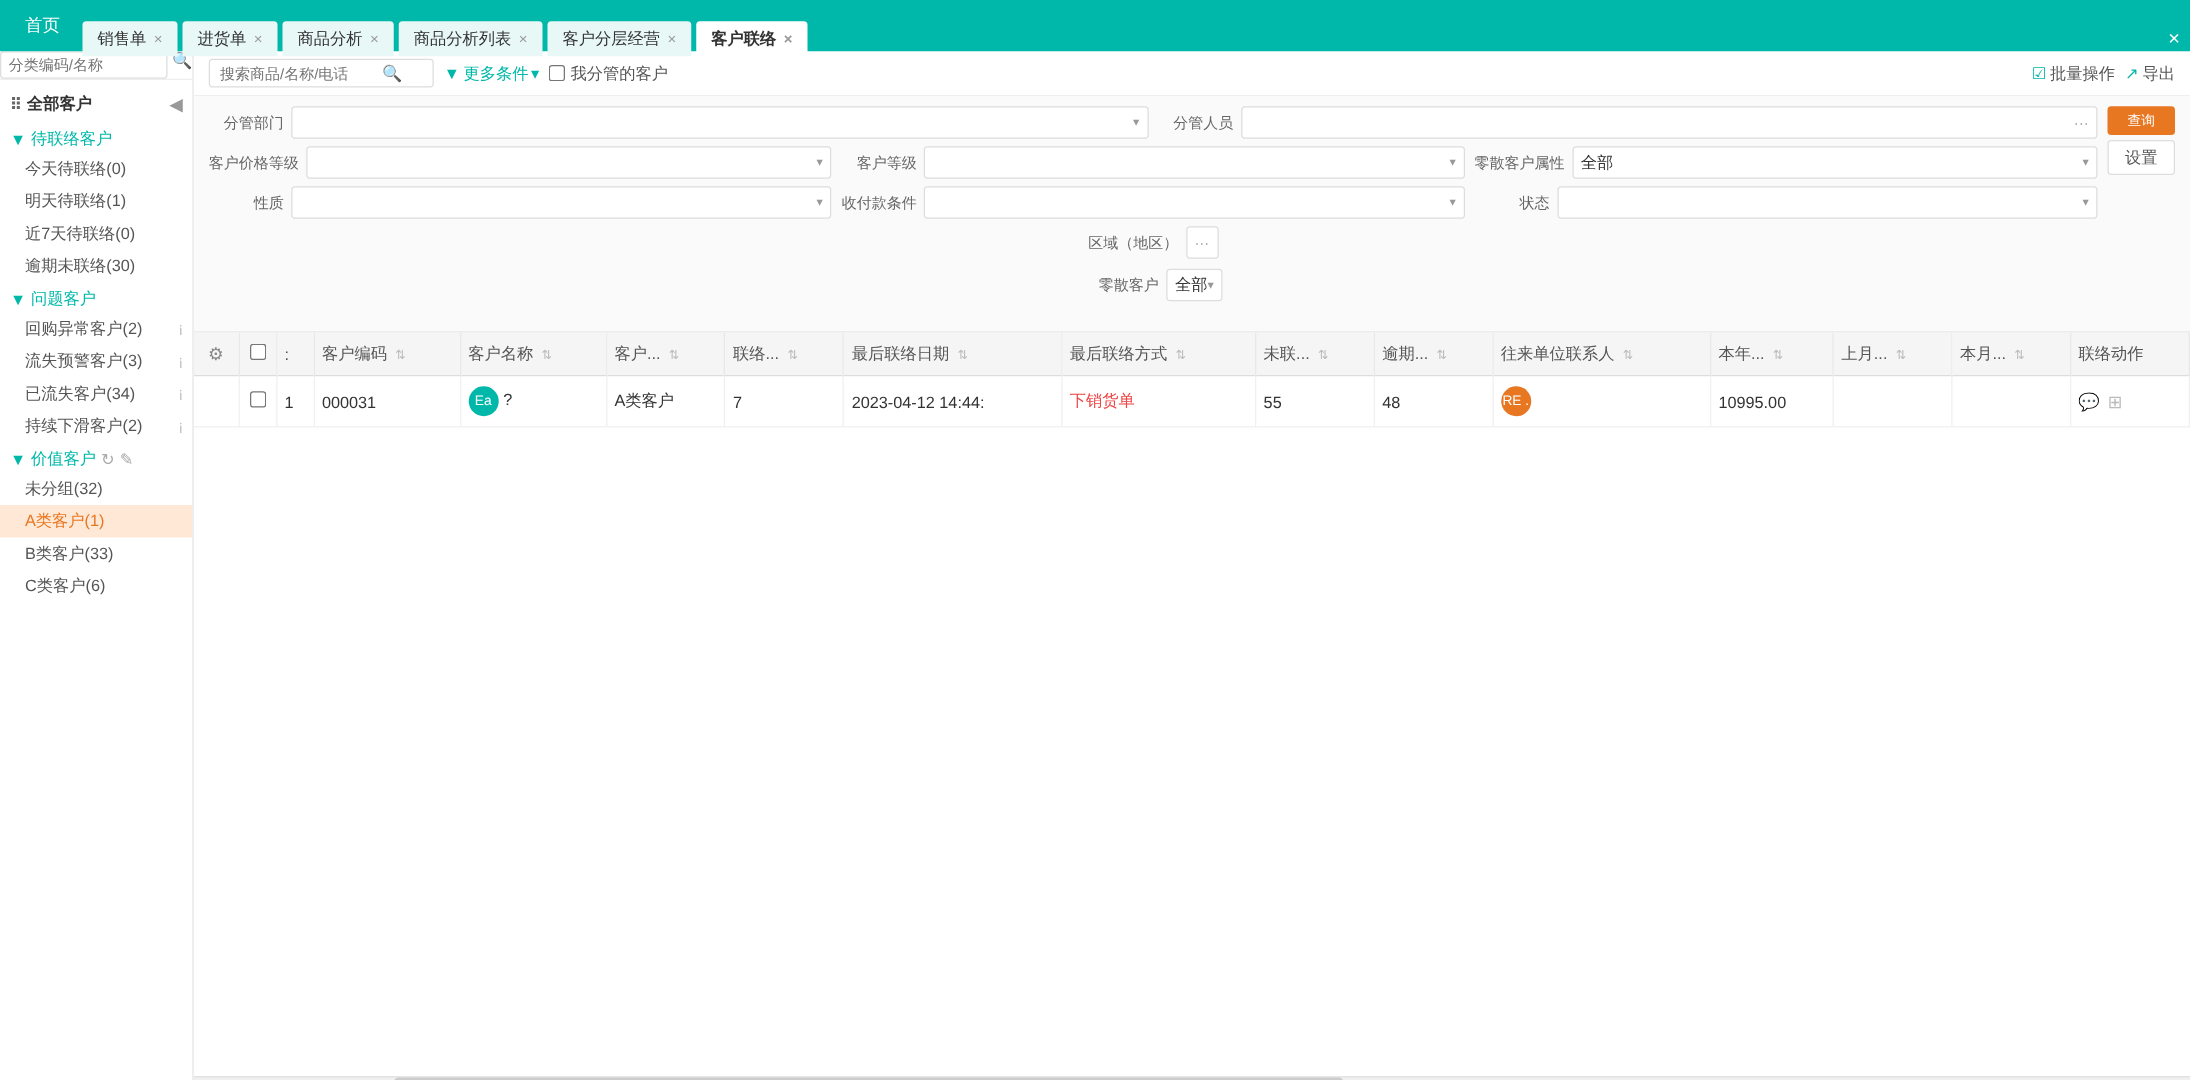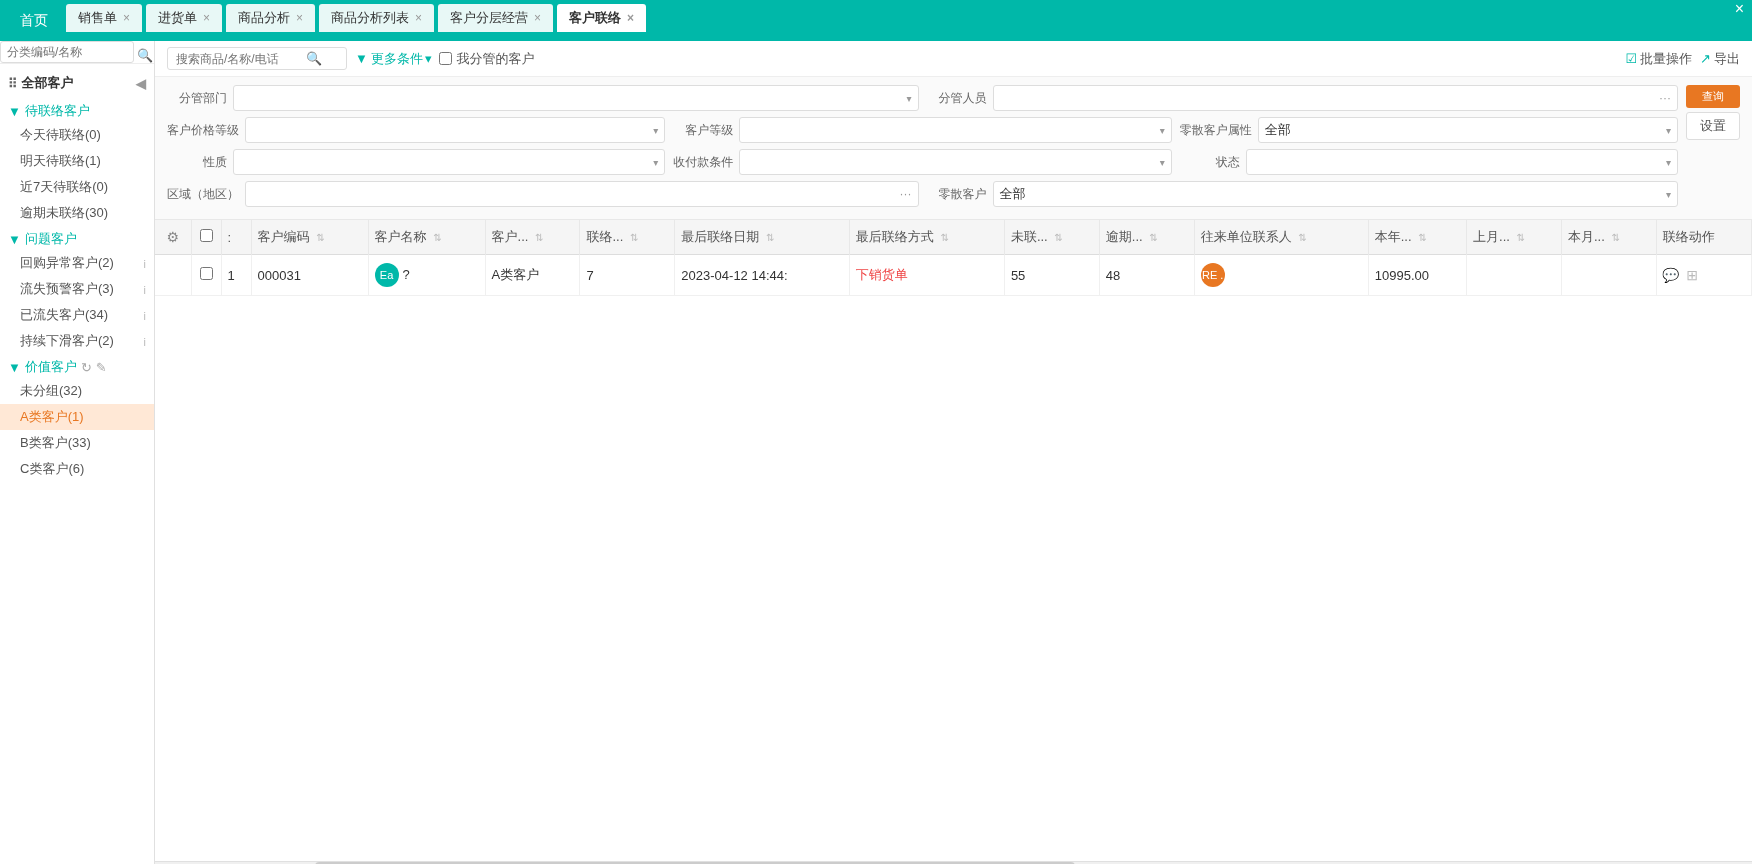--- a/index.html
+++ b/index.html
@@ -1,21 +1,21 @@
 <!DOCTYPE html>
 <html><head>
   <meta charset="utf-8">
   <style>
     * { box-sizing: border-box; margin: 0; padding: 0; font-family: 'Microsoft YaHei', Arial, sans-serif; font-size: 13px; }
     body { background: #f0f0f0; overflow: hidden; width: 1752px; height: 864px; }
 
     
     .tab-bar {
       display: flex;
-      align-items: flex-start;
+      align-items: flex-end;
       background: #00b8a9;
       height: 41px;
       padding: 0 4px;
       position: relative;
     }
     .tab-bar .home-tab {
       color: #fff;
       padding: 0 16px;
       height: 100%;
       display: flex;
@@ -66,21 +66,21 @@
       width: 155px;
       background: #fff;
       border-right: 1px solid #e0e0e0;
       display: flex;
       flex-direction: column;
       overflow: hidden;
     }
     .sidebar-search {
       padding: 0;
       display: flex;
-      align-items: flex-end;
+      align-items: flex-start;
       border-bottom: 1px solid #eee;
     }
     .sidebar-search input {
       border: 1px solid #ddd;
       border-radius: 3px;
       padding: 3px 6px;
       font-size: 12px;
       width: 100%;
       outline: none;
       color: #999;
@@ -206,21 +206,21 @@
       background: #fafafa;
       border-bottom: 1px solid #e8e8e8;
       padding: 8px 12px;
     }
     .filter-row {
       display: flex;
       align-items: center;
       margin-bottom: 6px;
       gap: 8px;
     }
-    .filter-row:last-child { margin-bottom: 4px; }
+    .filter-row:last-child { margin-bottom: 16px; flex-direction: column; }
     .filter-field {
       display: flex;
       align-items: center;
       flex: 1;
       min-width: 0;
     }
     .filter-field label {
       color: #666;
       font-size: 12px;
       white-space: nowrap;

